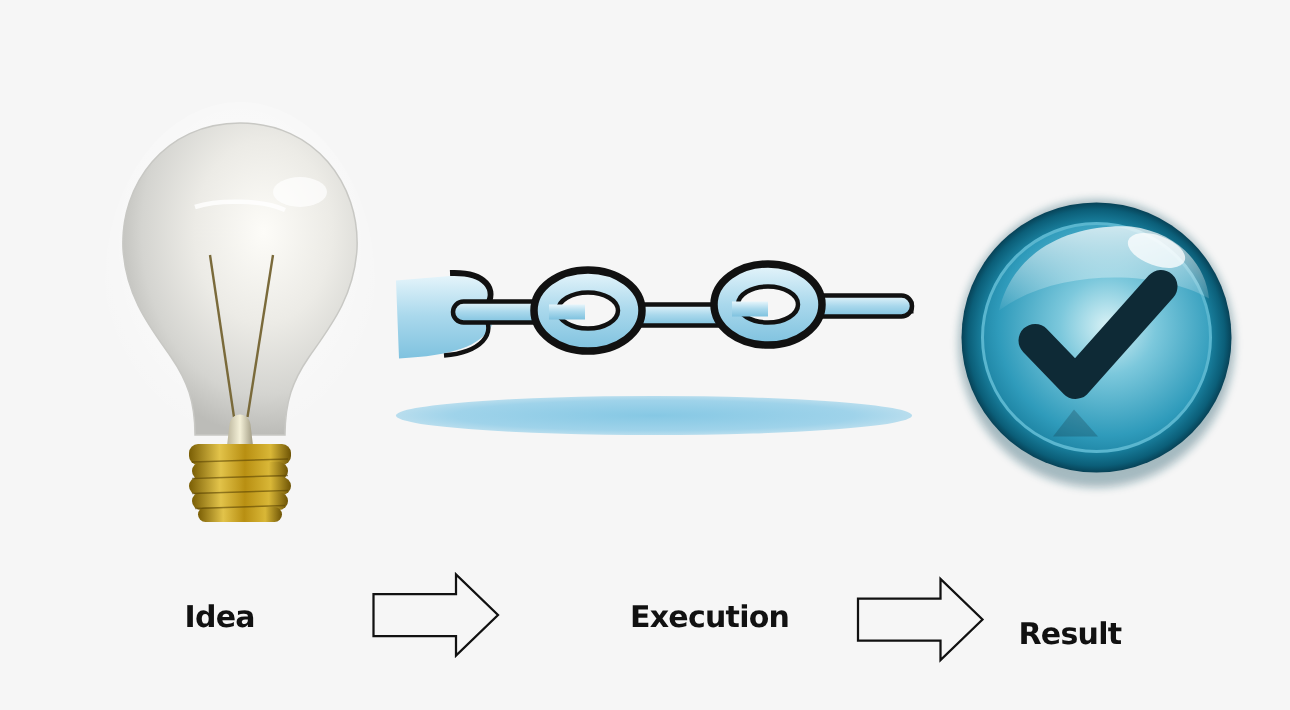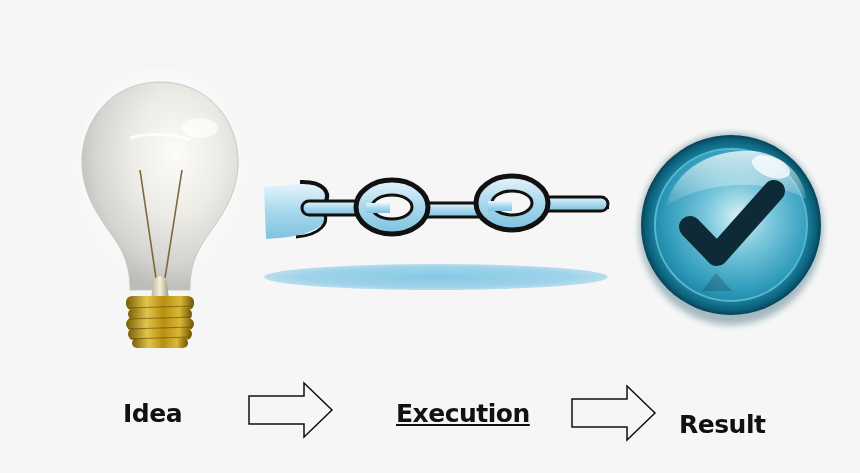--- a/index.html
+++ b/index.html
@@ -7,21 +7,21 @@
       width: 860px; height: 473px; overflow: hidden;
       background: #f6f6f6;
       position: relative;
       font-family: "Liberation Sans", "DejaVu Sans", sans-serif;
     }
     .abs { position: absolute; }
     .label {
       position: absolute;
       font-family: "DejaVu Sans", "Liberation Sans", sans-serif;
       font-weight: bold;
-      font-size: 25px;
+      font-size: 20px;
       color: #111;
       letter-spacing: -0.5px;
       white-space: nowrap;
       text-align: center;
     }
     svg { display: block; overflow: visible; }
   </style>
 </head>
 <body>
 
@@ -145,21 +145,21 @@
     <ellipse cx="135" cy="42" rx="20" ry="10" fill="#ffffff" opacity="0.75" transform="rotate(20 135 42)"></ellipse>
 
     <path d="M 54 102 L 81 130 L 138 66" stroke="#0e2a36" stroke-width="22" stroke-linecap="round" stroke-linejoin="round" fill="none"></path>
 
     <path d="M 66 166 L 80 148 L 96 166 Z" fill="#0e2a36" opacity="0.25"></path>
   </svg>
 </div>
 
 <div class="label" style="left:123px; top:399px;">Idea</div>
 
-<div class="label" style="left:396px; top:399px;text-decoration:underline;">Execution</div>
+<div class="label" style="left:420px; top:399px;">Execution</div>
 
 <div class="label" style="left:679px; top:410px;">Result</div>
 
 <div class="abs" style="left:247px; top:381px; width:88px; height:58px;">
   <svg width="88" height="58" viewBox="0 0 88 58">
     <path d="M 2 15 L 57 15 L 57 2 L 85 29 L 57 56 L 57 43 L 2 43 Z" fill="#f6f6f6" stroke="#111" stroke-width="1.5" stroke-linejoin="miter"></path>
   </svg>
 </div>
 
 <div class="abs" style="left:570px; top:384px; width:88px; height:58px;">

